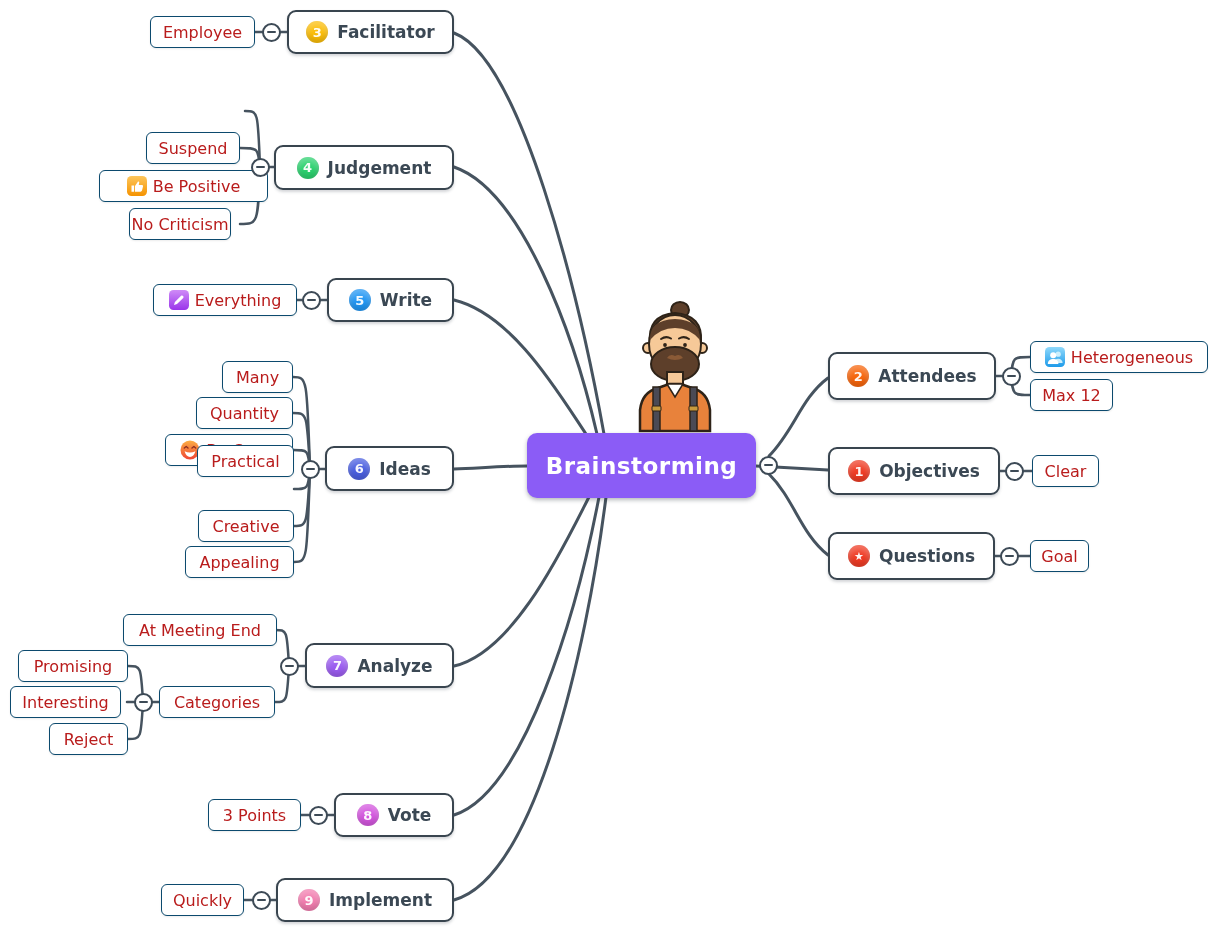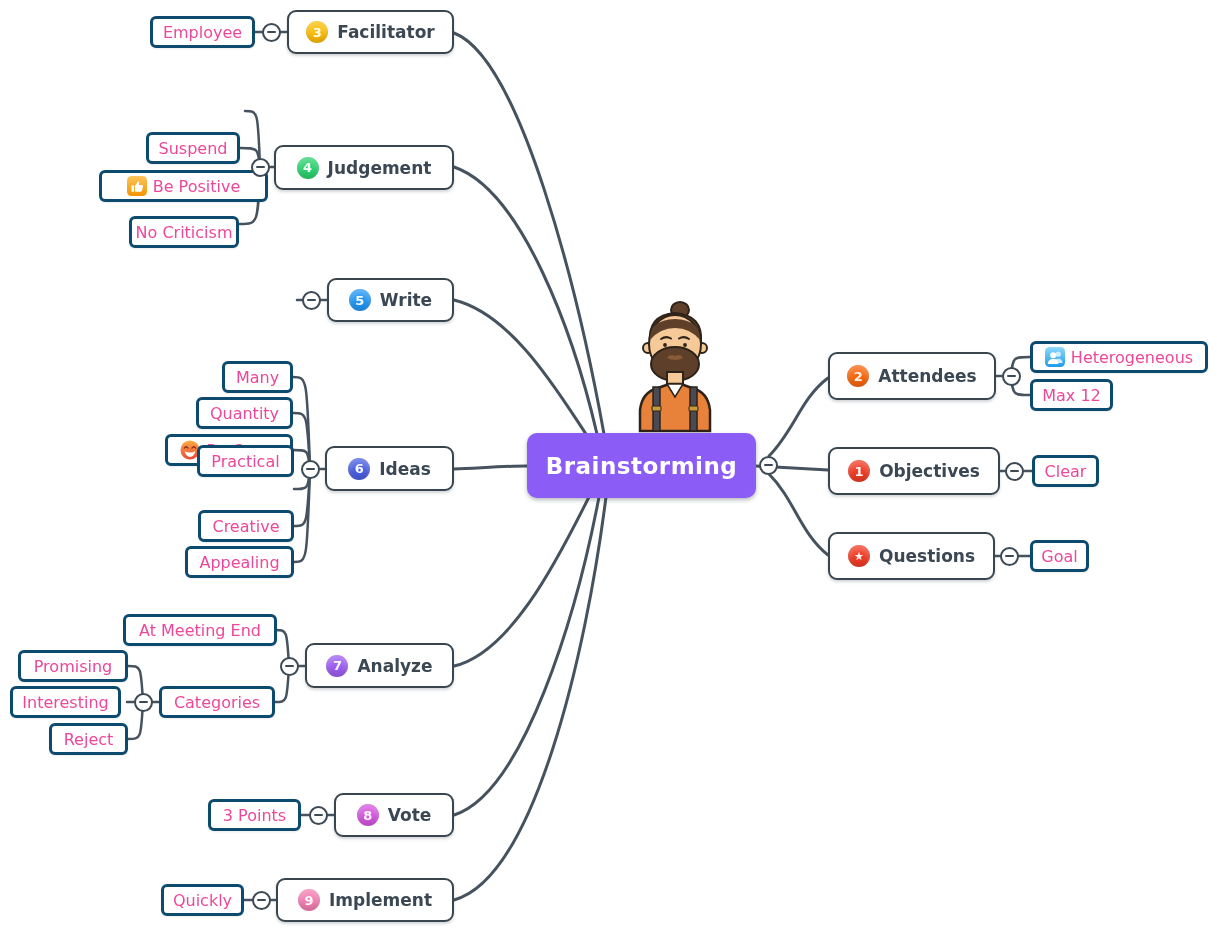--- a/index.html
+++ b/index.html
@@ -19,23 +19,23 @@
               background:#fff;border:2.5px solid #39454f;border-radius:9px;
               display:flex;align-items:center;justify-content:center;gap:9px;
               font-weight:bold;font-size:17px;color:#3b4854;white-space:nowrap;
               box-shadow:0 2px 3px rgba(60,70,80,.22);}
   .badge{width:22px;height:22px;border-radius:50%;flex:0 0 auto;
          display:flex;align-items:center;justify-content:center;
          color:rgba(255,255,255,.95);font-size:13px;font-weight:bold;
          box-shadow:inset 0 5px 6px rgba(255,255,255,.3),inset 0 -4px 5px rgba(0,0,0,.15);}
 
   .child{position:absolute;box-sizing:border-box;height:32px;z-index:2;
-         background:#fff;border:3px solid #0c4a6e;border-radius:6px;
+         background:#fff;border:1px solid #0c4a6e;border-radius:6px;
          display:flex;align-items:center;justify-content:center;gap:6px;
-         font-size:16px;color:#ec4899;white-space:nowrap;padding:0 9px;
+         font-size:16px;color:#b91c1c;white-space:nowrap;padding:0 9px;
          box-shadow:0 1px 2px rgba(0,0,0,.08);}
   .icon{width:20px;height:20px;flex:0 0 auto;display:block;}
   .icon svg{display:block;width:20px;height:20px;}
 
   .toggle{position:absolute;width:19px;height:19px;box-sizing:border-box;z-index:3;
           background:#fff;border:2.5px solid #3d4a56;border-radius:50%;
           display:flex;align-items:center;justify-content:center;cursor:pointer;}
   .toggle i{display:block;width:9px;height:2.5px;background:#3d4a56;border-radius:1.5px;}
 
   .avatar{position:absolute;left:620px;top:300px;width:110px;height:133px;z-index:2;}
@@ -196,27 +196,36 @@
   </div>
   <div class="child" style="left:99px;top:170px;width:169px">
     <span class="icon">
       <svg viewBox="0 0 20 20">
           <rect width="20" height="20" rx="4.5" fill="url(#gOrange)"></rect>
         <path d="M4.5 9.5 h2.6 v6.2 H4.5 z M8 15.7 V9.9 l2.7-4 c.35-.55 1.45-.4 1.55.45 l-.5 2.7 h3.1 c.85 0 1.35.65 1.15 1.45 l-1 4.1 c-.2.7-.75 1.05-1.45 1.05 h-5.1 z" fill="#fff"></path>
         </svg>
     </span>
     <span>Be Positive</span>
   </div>
-  <div class="child" style="left:129px;top:216px;width:110px">
+  <div class="child" style="left:129px;top:208px;width:102px">
     <span>No Criticism</span>
   </div>
 
   <div class="main-topic" style="left:327px;top:278px;width:127px;height:44px">
     <span class="badge" style="background: rgb(33, 150, 243);">5</span>
     <span>Write</span>
+  </div>
+  <div class="child" style="left:153px;top:284px;width:144px">
+    <span class="icon">
+      <svg viewBox="0 0 20 20">
+          <rect width="20" height="20" rx="4.5" fill="url(#gPurple)"></rect>
+        <path d="M5 15 l.9-3 6.2-6.2 c1.2-1.2 3.3 .9 2.1 2.1 L8 14.1 z" fill="#fff"></path>
+        </svg>
+    </span>
+    <span>Everything</span>
   </div>
 
   <div class="main-topic" style="left:325px;top:446px;width:129px;height:45px">
     <span class="badge" style="background: rgb(74, 95, 224);">6</span>
     <span>Ideas</span>
   </div>
   <div class="child" style="left:222px;top:361px;width:71px">
     <span>Many</span>
   </div>
   <div class="child" style="left:196px;top:397px;width:97px">

